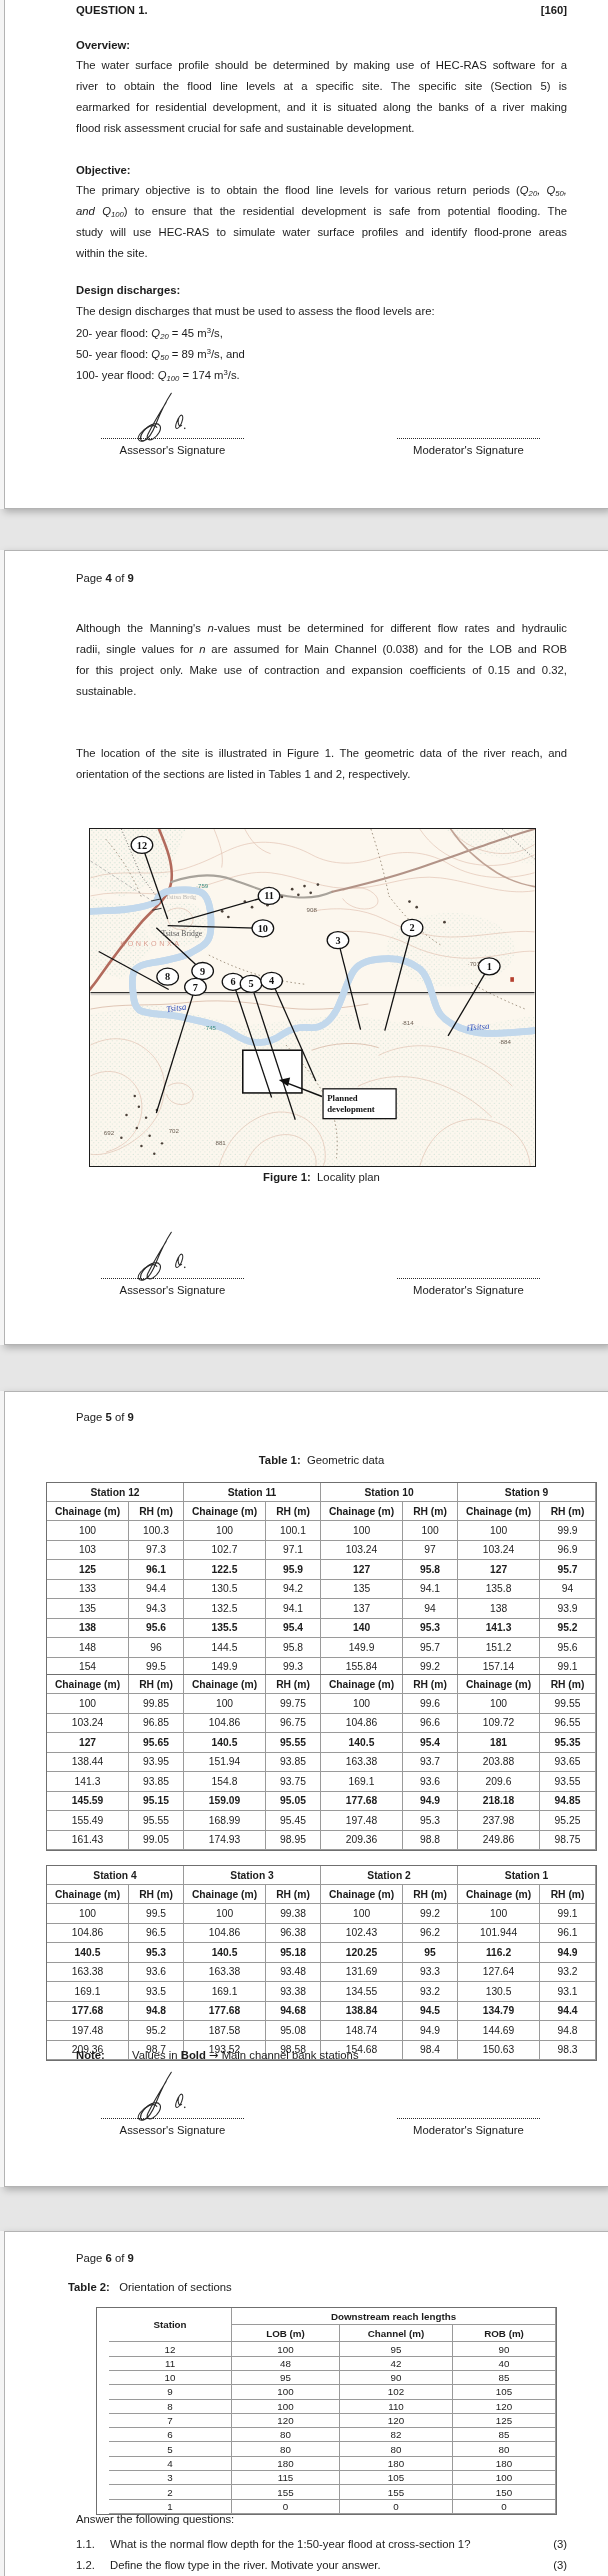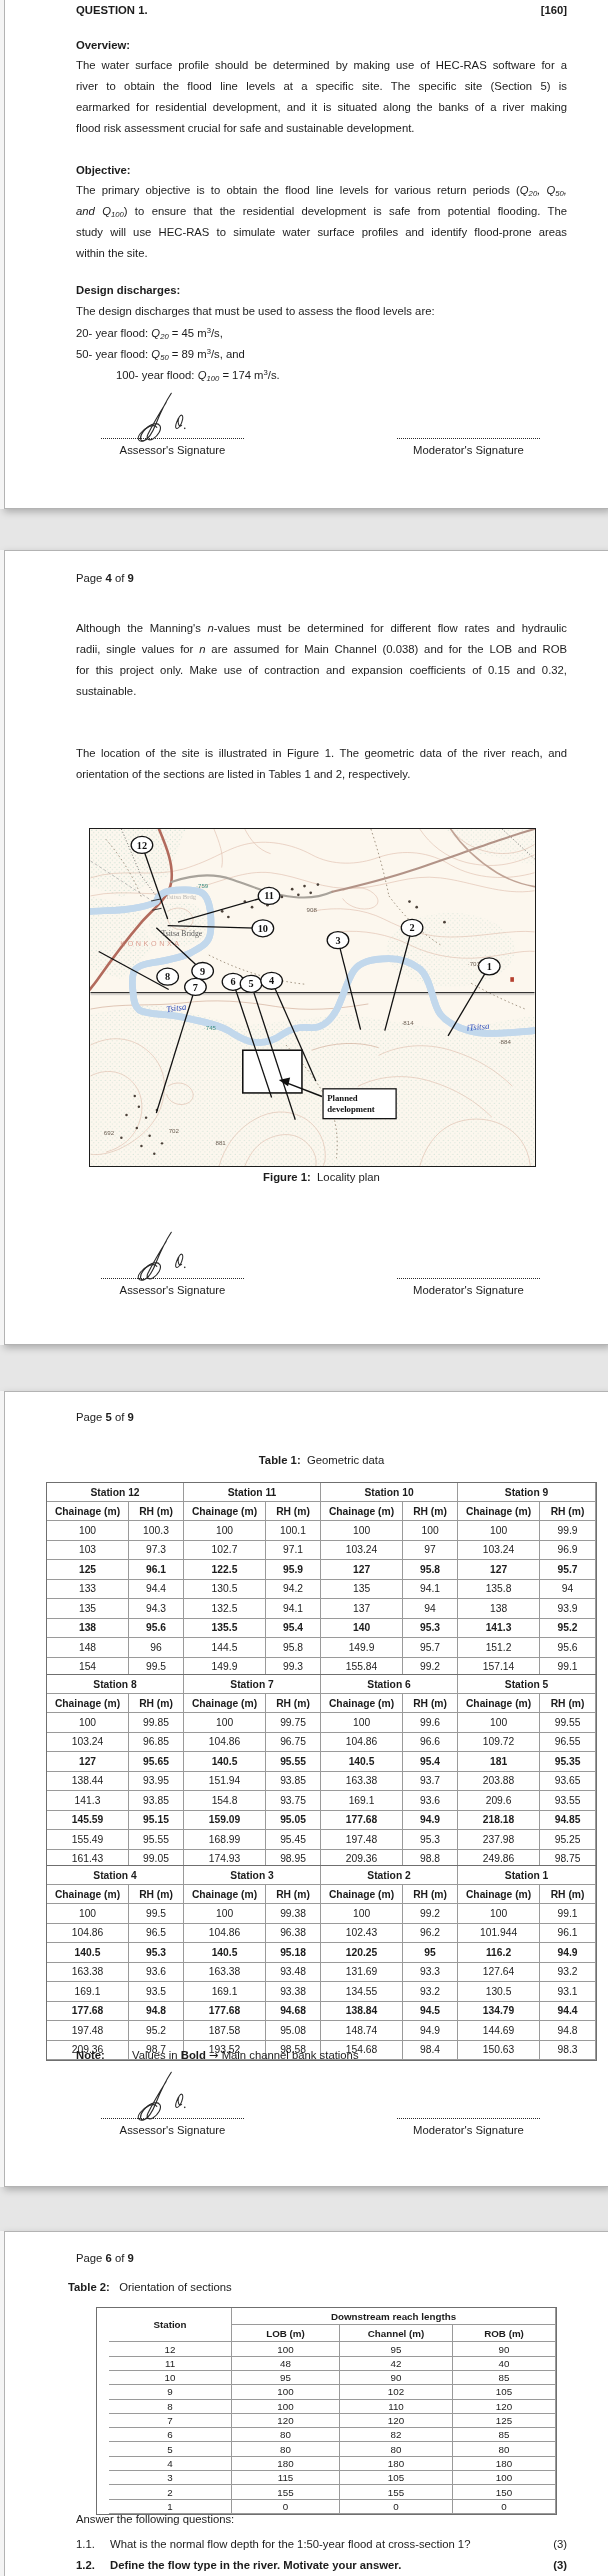--- a/index.html
+++ b/index.html
@@ -82,21 +82,21 @@
     <div class="tline">The primary objective is to obtain the flood line levels for various return periods (<i>Q<sub>20</sub>, Q<sub>50</sub>,</i></div>
     <div class="tline"><i>and Q<sub>100</sub></i>) to ensure that the residential development is safe from potential flooding. The</div>
     <div class="tline">study will use HEC-RAS to simulate water surface profiles and identify flood-prone areas</div>
     <div class="tline tlast">within the site.</div>
   </div>
 
 <div class="abs h1" style="left:76px;top:284px;">Design discharges:</div>
 <div class="abs body-t" style="left:76px;top:305px;">The design discharges that must be used to assess the flood levels are:</div>
 <div class="abs body-t" style="left:76px;top:326px;">20- year flood: <i>Q<sub>20</sub></i> = 45 m<sup>3</sup>/s,</div>
 <div class="abs body-t" style="left:76px;top:347px;">50- year flood: <i>Q<sub>50</sub></i> = 89 m<sup>3</sup>/s, and</div>
-<div class="abs body-t" style="left:76px;top:368px;margin-left:40px;">100- year flood: <i>Q<sub>100</sub></i> = 174 m<sup>3</sup>/s.</div>
+<div class="abs body-t" style="left:76px;top:368px;">100- year flood: <i>Q<sub>100</sub></i> = 174 m<sup>3</sup>/s.</div>
 
 <svg class="abs" style="left:131px;top:391px;" width="62" height="52" viewBox="0 0 120 100">
     <use href="#sig-glyph"></use>
   </svg>
 <div class="abs sigline" style="left:101px;top:438px;width:143px;"></div>
 <div class="abs sigline" style="left:397px;top:438px;width:143px;"></div>
 <div class="abs siglabel" style="left:101px;top:444px;width:143px;">Assessor's Signature</div>
 <div class="abs siglabel" style="left:397px;top:444px;width:143px;">Moderator's Signature</div>
 
 <div class="abs pagefoot" style="top:572px;">Page <b>4</b> of <b>9</b></div>
@@ -452,26 +452,20 @@
         <col style="width: 55px;">
         <col style="width: 82px;">
         <col style="width: 55px;">
         <col style="width: 82px;">
         <col style="width: 55px;">
         <col style="width: 82px;">
         <col style="width: 56px;">
       </colgroup>
       <tbody>
         <tr>
-          <th colspan="2" class="sname">Station 8</th>
-          <th colspan="2" class="sname">Station 7</th>
-          <th colspan="2" class="sname">Station 6</th>
-          <th colspan="2" class="sname">Station 5</th>
-        </tr>
-        <tr>
           <th class="chead">Chainage (m)</th>
           <th class="chead">RH (m)</th>
           <th class="chead">Chainage (m)</th>
           <th class="chead">RH (m)</th>
           <th class="chead">Chainage (m)</th>
           <th class="chead">RH (m)</th>
           <th class="chead">Chainage (m)</th>
           <th class="chead">RH (m)</th>
         </tr>
         <tr>
@@ -781,21 +775,21 @@
       </tbody>
     </table>
   </div>
 
 <div class="abs body-t" style="left:76px;top:2513px;">Answer the following questions:</div>
 <div id="questions-box">
     <div class="q" style="top: 0px; height: 20.6px;">
       <span class="qnum">1.1.</span>
       <div class="qline" style="top: 0px;"><span class="qmarks">(3)</span>What is the normal flow depth for the 1:50-year flood at cross-section 1?</div>
     </div>
-    <div class="q" style="top: 20.6px; height: 20.6px; font-weight: bold;">
+    <div class="q" style="top: 20.6px; height: 20.6px;">
       <span class="qnum">1.2.</span>
       <div class="qline" style="top: 0px;"><span class="qmarks">(3)</span>Define the flow type in the river. Motivate your answer.</div>
     </div>
     <div class="q" style="top: 41px; height: 20.6px;">
       <span class="qnum">1.3.</span>
       <div class="qline" style="top: 0px;"><span class="qmarks">(3)</span>What is the kinetic energy component at cross-section 11 (1:50)?</div>
     </div>
   </div>
 
 

